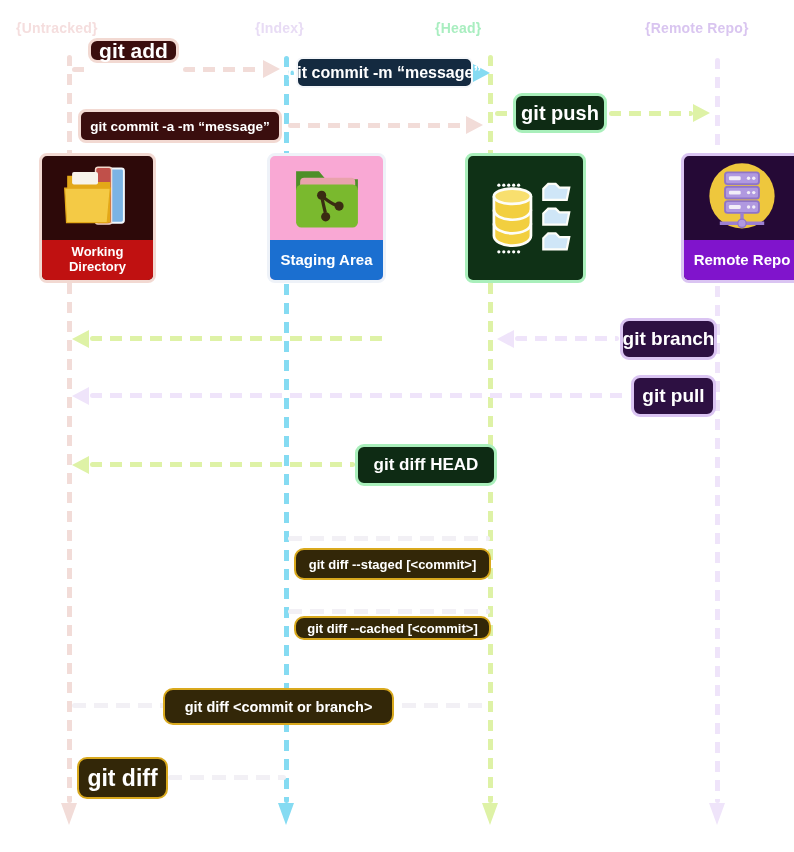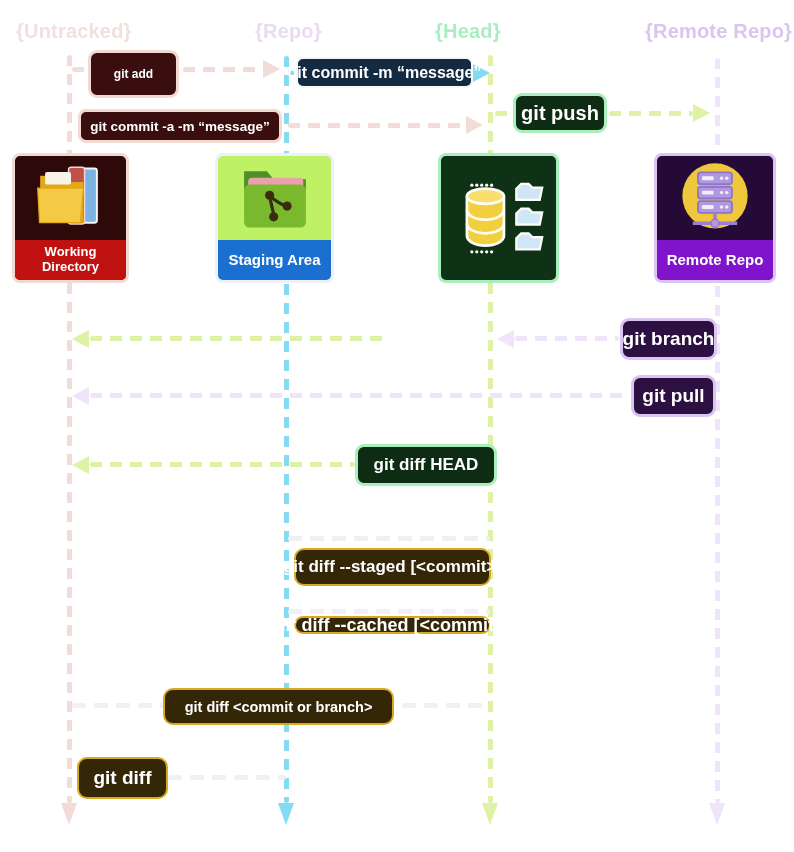--- a/index.html
+++ b/index.html
@@ -1,21 +1,21 @@
 <!DOCTYPE html>
 <html style="--lane-untracked: #f2dcd8; --lane-index: #85dbf2; --lane-head: #def2a6; --lane-remote: #efe4fa; --maroon-bg: #3a0e0e; --maroon-border: #f2d9d2; --navy-bg: #142a40; --navy-border: #f5f7fa; --green-bg: #0e2b14; --green-border: #a9efbb; --purple-bg: #2d1042; --purple-border: #dac4f2; --olive-bg: #332708; --olive-border: #d9a91e; --band-red: #c01111; --band-blue: #1b6fd0; --band-green: #0e4a20; --band-purple: #8014cc; --label-untracked: #f5dede; --label-index: #e8dcf5; --label-head: #a9eec0; --label-remote: #d9c5f0; --connector-white: #f2f0f5;"><head>
 <meta charset="utf-8">
 <style>
   html,body { margin:0; padding:0; }
   .stage {
     position:relative; width:794px; height:852px; overflow:hidden;
     font-family:"Liberation Sans", sans-serif;
     background:linear-gradient(152deg,#1a1446 0%,#221239 22%,#2b1130 40%,#3210222 0,#331021 52%,#3a0f16 68%,#430e09 85%,#470d06 100%);
   }
-  .col-label { position:absolute; top:20px; font-weight:bold; font-size:20px; letter-spacing:.2px; white-space:nowrap; }
+  .col-label { position:absolute; top:20px; font-weight:bold; font-size:14px; letter-spacing:.2px; white-space:nowrap; }
   .vlane { position:absolute; width:5px; border-radius:3px; z-index:1; }
   .vlane.c-unt { background:repeating-linear-gradient(to bottom,var(--lane-untracked) 0 11px,transparent 11px 19px); }
   .vlane.c-idx { background:repeating-linear-gradient(to bottom,var(--lane-index) 0 11px,transparent 11px 19px); }
   .vlane.c-head { background:repeating-linear-gradient(to bottom,var(--lane-head) 0 11px,transparent 11px 19px); }
   .vlane.c-rem { background:repeating-linear-gradient(to bottom,var(--lane-remote) 0 11px,transparent 11px 19px); }
   .hdash { position:absolute; height:5px; border-radius:3px; z-index:2; }
   .hdash.pink { background:repeating-linear-gradient(to right,var(--lane-untracked) 0 12px,transparent 12px 20px); }
   .hdash.cyan { background:repeating-linear-gradient(to right,var(--lane-index) 0 12px,transparent 12px 20px); }
   .hdash.green { background:repeating-linear-gradient(to right,var(--lane-head) 0 12px,transparent 12px 20px); }
   .hdash.lav  { background:repeating-linear-gradient(to right,var(--lane-remote) 0 12px,transparent 12px 20px); }
@@ -38,58 +38,58 @@
     font-weight:bold; color:#ffffff; box-sizing:border-box; z-index:4;
     border-radius:9px; white-space:nowrap;
   }
   .btn.maroon { background:var(--maroon-bg); border:3px solid var(--maroon-border); }
   .btn.navy   { background:var(--navy-bg);   border:2px solid var(--navy-border); border-radius:7px; }
   .btn.greenb { background:var(--green-bg);  border:3px solid var(--green-border); }
   .btn.purple { background:var(--purple-bg); border:3px solid var(--purple-border); }
   .btn.olive  { background:var(--olive-bg);  border:2px solid var(--olive-border); border-radius:10px; }
   .card {
     position:absolute; top:153px; height:130px; box-sizing:border-box; z-index:4;
-    border-radius:8px; display:flex; flex-direction:column; overflow:hidden;
+    border-radius:8px; display:flex; flex-direction:column; overflow:hidden;margin-left:27px;
   }
   .card .icon-area { flex:1; display:flex; align-items:center; justify-content:center; }
   .card .band {
     height:40px; display:flex; align-items:center; justify-content:center;
     color:#fff; font-weight:bold; text-align:center; line-height:1.12; padding:0 3px;
   }
   .card.wd { left:12px;  width:117px; background:#2d0909; border:3px solid var(--maroon-border); }
-  .card.sa { left:215px; width:119px; background:#bef264; border:3px solid #eef2f8; }
+  .card.sa { left:240px; width:119px; background:#f9a8d4; border:3px solid #eef2f8; }
   .card.lr { left:438px; width:121px; background:#0f3116; border:3px solid var(--green-border); }
   .card.rr { left:654px; width:122px; background:#250936; border:3px solid var(--purple-border); }
   .card.wd .band { background:var(--band-red);    font-size:13px; }
   .card.sa .band { background:var(--band-blue);   font-size:15px; }
   .card.lr .band { background:var(--band-green);  font-size:16px; }
   .card.rr .band { background:var(--band-purple); font-size:15px; }
 </style>
 </head>
 <body>
 
 <div class="stage">
 
   <div class="col-label" style="left:16px;color:var(--label-untracked)">{Untracked}</div>
-  <div class="col-label" style="left:255px;color:var(--label-index)">{Repo}</div>
+  <div class="col-label" style="left:255px;color:var(--label-index)">{Index}</div>
   <div class="col-label" style="left:435px;color:var(--label-head)">{Head}</div>
   <div class="col-label" style="left:645px;color:var(--label-remote)">{Remote Repo}</div>
 
   <div class="vlane c-unt" style="left:67px;top:55px;height:748px"></div>
   <div class="vlane c-idx" style="left:284px;top:56px;height:747px"></div>
   <div class="vlane c-head" style="left:488px;top:55px;height:748px"></div>
   <div class="vlane c-rem" style="left:715px;top:58px;height:745px"></div>
 
   <div class="tri d pink" style="left:61px;top:803px"></div>
   <div class="tri d cyan" style="left:278px;top:803px"></div>
   <div class="tri d green" style="left:482px;top:803px"></div>
   <div class="tri d lav" style="left:709px;top:803px"></div>
 
   <div class="hdash pink" style="left:72px;top:67px;width:16px"></div>
-  <div class="btn maroon" style="left:88px;top:50px;width:91px;height:48px;font-size:12px">git add</div>
+  <div class="btn maroon" style="left:88px;top:38px;width:91px;height:25px;font-size:21px">git add</div>
   <div class="hdash pink" style="left:183px;top:67px;width:80px"></div>
   <div class="tri r pink" style="left:263px;top:60px"></div>
 
   <div class="hdash cyan" style="left:288px;top:70px;width:8px"></div>
   <div class="btn navy" style="left:296px;top:57px;width:177px;height:31px;font-size:16px">git commit -m “message”</div>
   <div class="tri r cyan" style="left:473px;top:64px"></div>
 
   <div class="btn maroon" style="left:78px;top:109px;width:204px;height:34px;font-size:13.5px;border-radius:8px">git commit -a -m “message”</div>
   <div class="hdash pink" style="left:288px;top:123px;width:178px"></div>
   <div class="tri r pink" style="left:466px;top:116px"></div>
@@ -198,24 +198,24 @@
 
   <div class="tri l lav" style="left:72px;top:387px"></div>
   <div class="hdash lav" style="left:90px;top:393px;width:540px"></div>
   <div class="btn purple" style="left:631px;top:375px;width:85px;height:42px;font-size:19px">git pull</div>
 
   <div class="tri l green" style="left:72px;top:456px"></div>
   <div class="hdash green" style="left:90px;top:462px;width:265px"></div>
   <div class="btn greenb" style="left:355px;top:444px;width:142px;height:42px;font-size:17px">git diff HEAD</div>
 
   <div class="hdash white" style="left:288px;top:536px;width:202px"></div>
-  <div class="btn olive" style="left:294px;top:548px;width:197px;height:38px;font-size:17px">git diff --staged [&lt;commit&gt;]</div>
+  <div class="btn olive" style="left:294px;top:548px;width:197px;height:32px;font-size:13px">git diff --staged [&lt;commit&gt;]</div>
 
   <div class="hdash white" style="left:288px;top:609px;width:202px"></div>
-  <div class="btn olive" style="left:294px;top:616px;width:197px;height:18px;font-size:18px">git diff --cached [&lt;commit&gt;]</div>
+  <div class="btn olive" style="left:294px;top:616px;width:197px;height:24px;font-size:13px">git diff --cached [&lt;commit&gt;]</div>
 
   <div class="hdash white" style="left:72px;top:703px;width:418px"></div>
   <div class="btn olive" style="left:163px;top:688px;width:231px;height:37px;font-size:14.5px;z-index:5">git diff &lt;commit or branch&gt;</div>
 
-  <div class="btn olive" style="left:77px;top:757px;width:91px;height:42px;font-size:19px;z-index:5">git diff</div>
+  <div class="btn olive" style="left:77px;top:757px;width:91px;height:42px;font-size:23px;z-index:5">git diff</div>
   <div class="hdash white" style="left:168px;top:775px;width:118px"></div>
 
 </div>
 
 </body></html>

